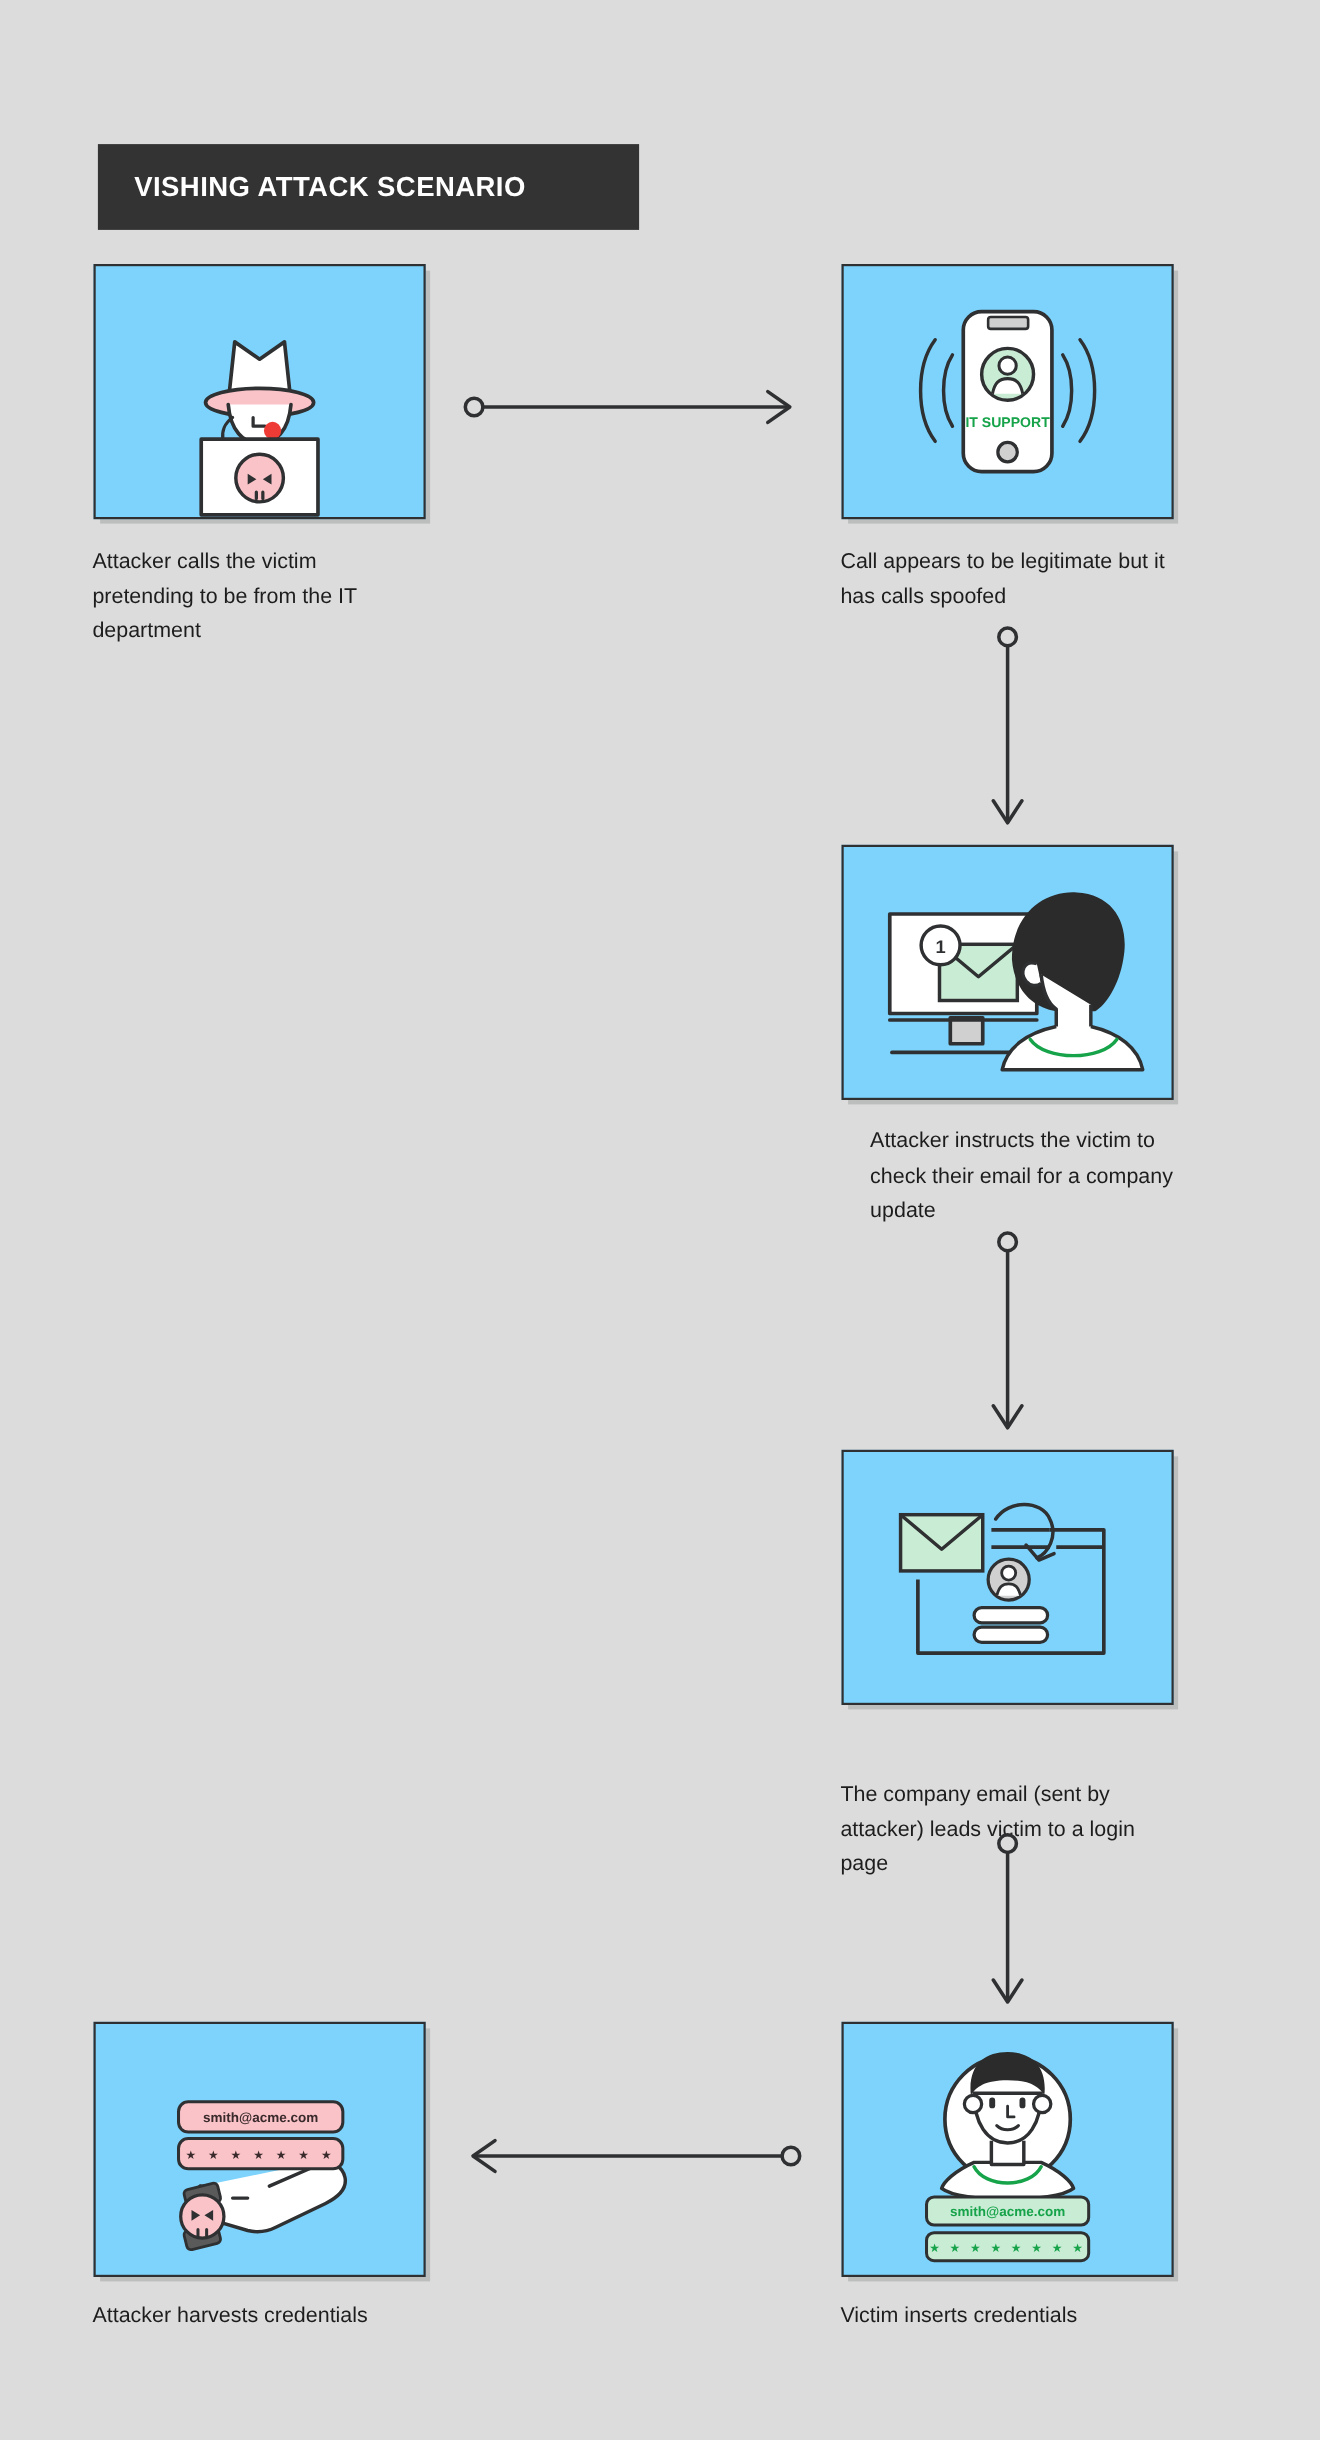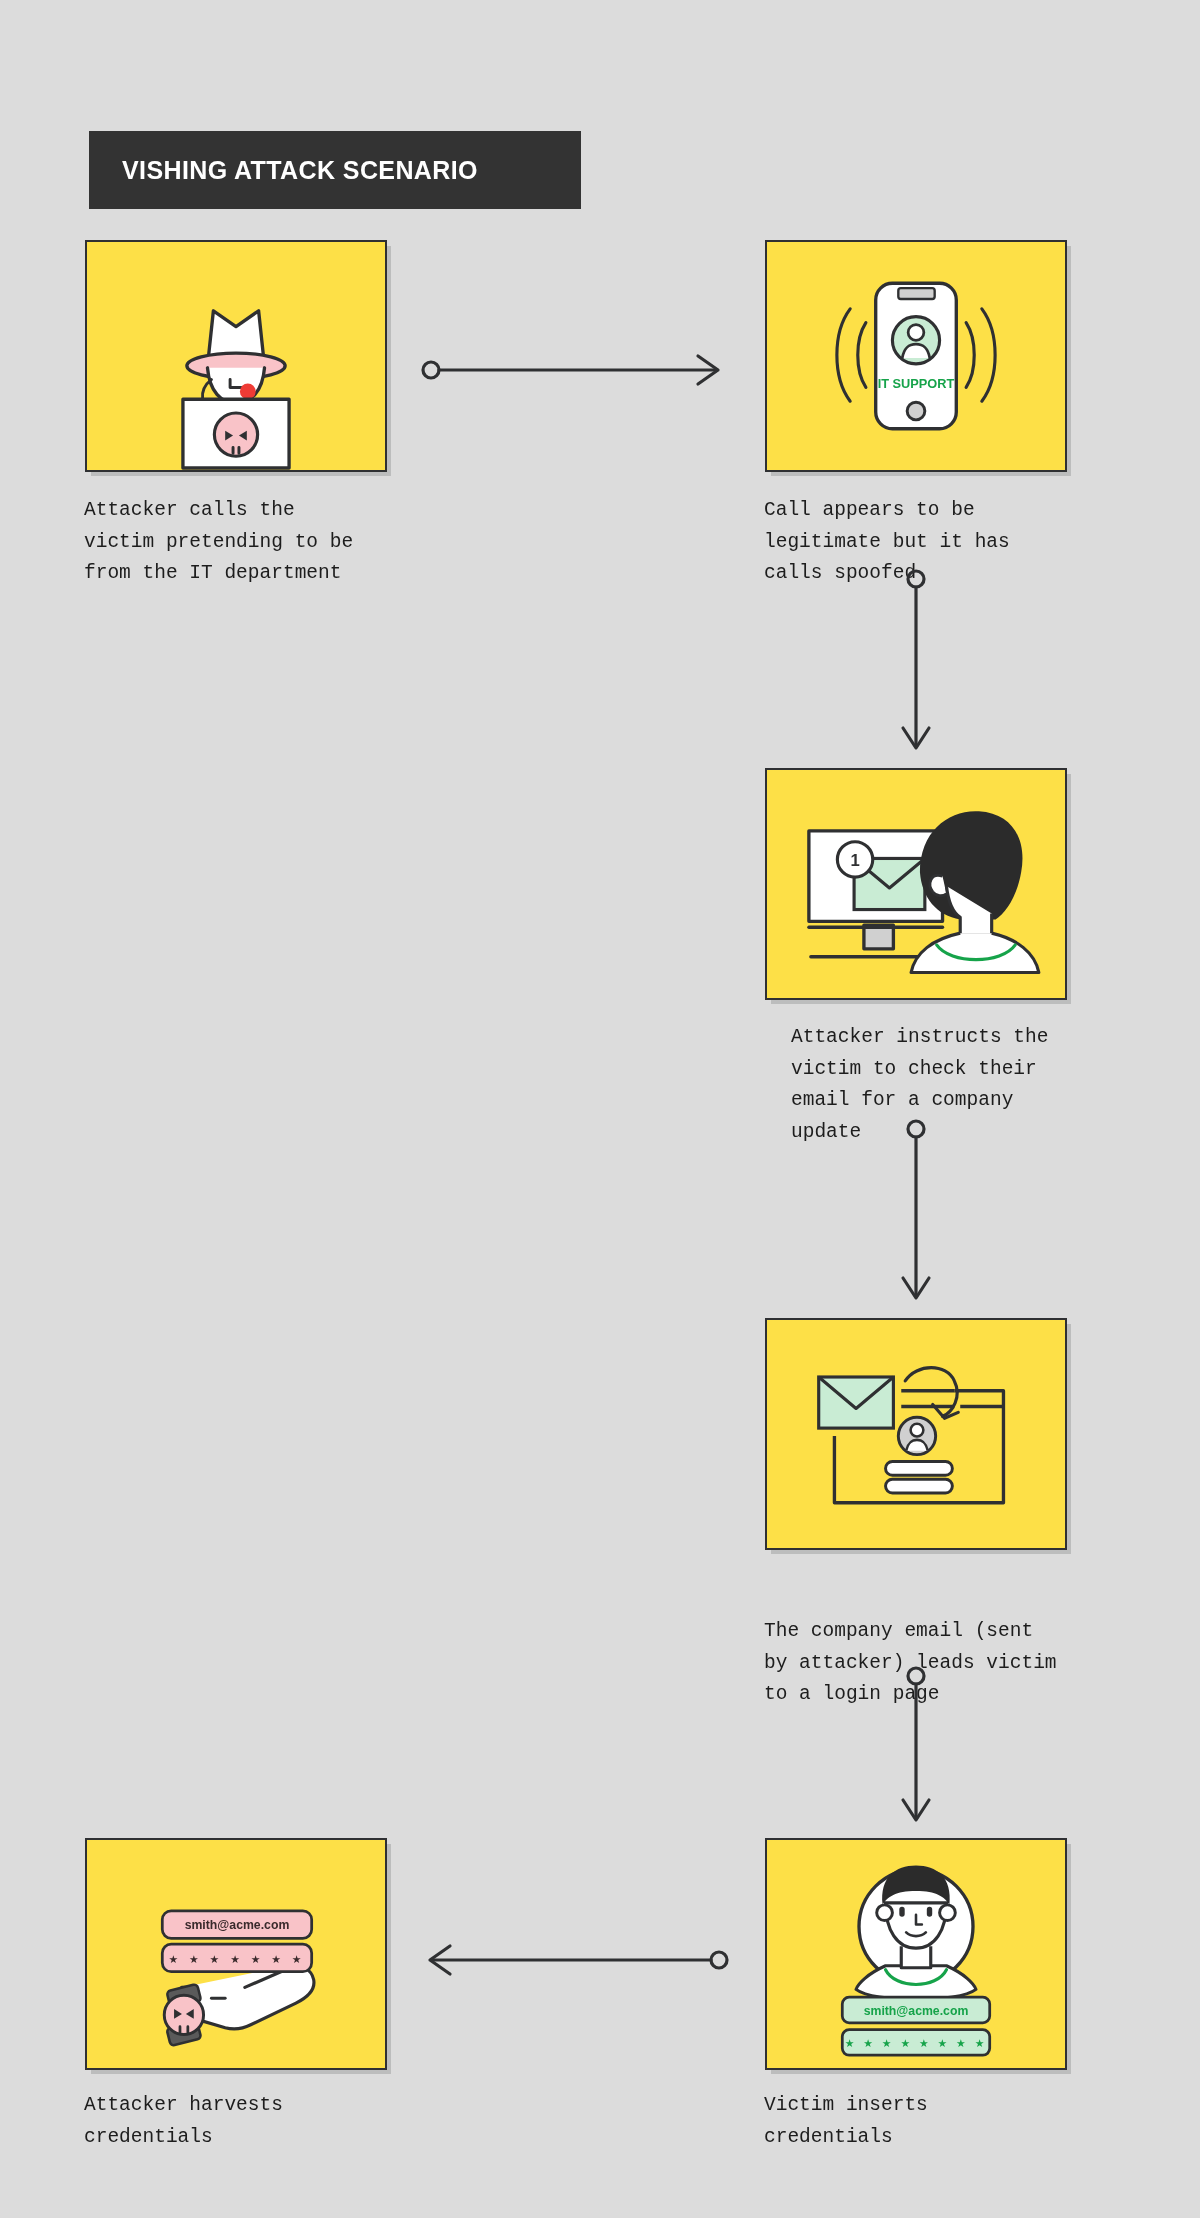--- a/index.html
+++ b/index.html
@@ -34,34 +34,34 @@
     font-size: 25px;
     font-weight: bold;
     letter-spacing: 0.4px;
     text-transform: uppercase;
     font-family: "Liberation Sans", sans-serif;
   }
 
   
   .card {
     position: absolute;
-    background: #fde047;
+    background: #7dd3fc;
     border: 2.2px solid #2f3032;
     box-sizing: border-box;
     box-shadow: 5px 5px 0 -1px rgba(47,48,50,0.18);
   }
   .card-svg { display: block; width: 100%; height: 100%; }
 
   
   .caption {
     position: absolute;
     color: #1d1d1d;
     font-size: 19.5px;
     line-height: 31.5px;
-    font-family: Liberation Mono, monospace;
+    font-family: Liberation Sans, sans-serif;
     white-space: pre-line;
   }
 
   
   .connector {
     position: absolute;
   }
   .connector svg { display: block; overflow: visible; }
 </style>
 </head>

